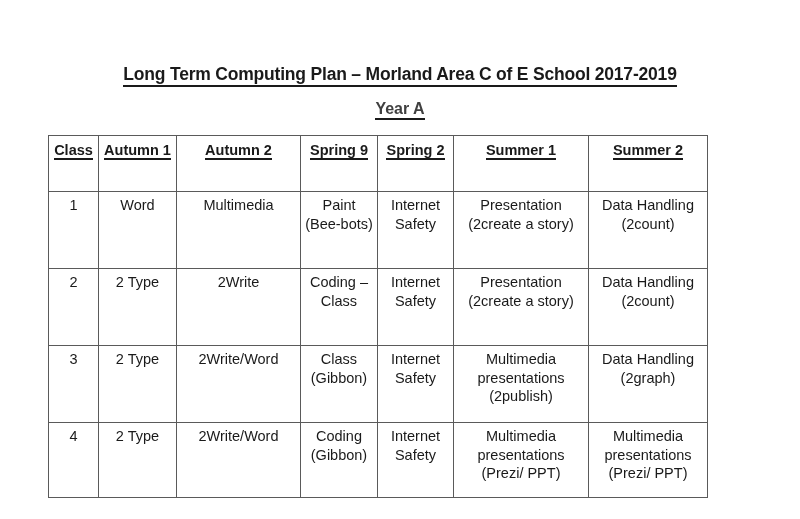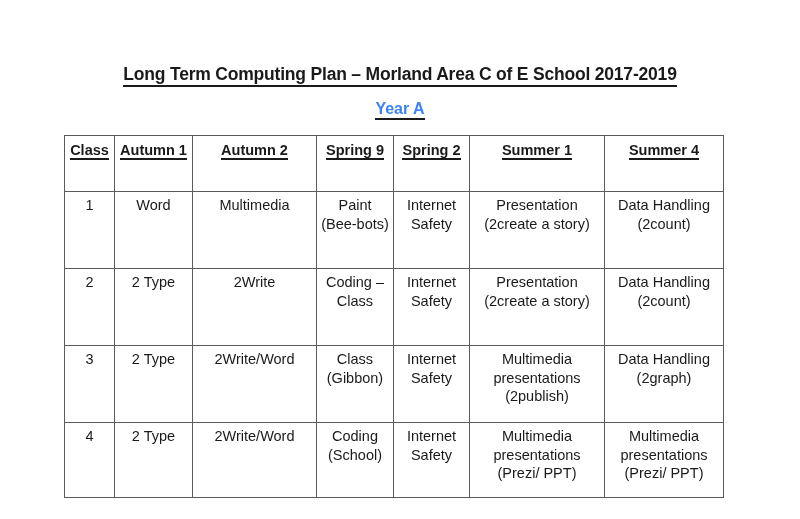--- a/index.html
+++ b/index.html
@@ -37,30 +37,30 @@
     padding-bottom: 1px;
   }
   .doc-subtitle {
     position: absolute;
     left: 0;
     top: 100px;
     width: 800px;
     text-align: center;
     font-size: 16px;
     font-weight: bold;
-    color: #3b82f6;
+    color: #404040;
   }
   .doc-subtitle span {
     border-bottom: 2px solid #1a1a1a;
     padding-bottom: 1px;
   }
 
   .plan-table {
     position: absolute;
-    left: 64px;
+    left: 48px;
     top: 135px;
     width: 659px;
     border-collapse: collapse;
     table-layout: fixed;
     border-radius: 6px;
   }
   .plan-table td, .plan-table th {
     border: 1px solid #5a5a5a;
     text-align: center;
     vertical-align: top;
@@ -119,21 +119,21 @@
         <col class="c-sum2">
     </colgroup>
     <thead>
       <tr>
         <th><span class="hl">Class</span></th>
         <th><span class="hl">Autumn 1</span></th>
         <th><span class="hl">Autumn 2</span></th>
         <th><span class="hl">Spring 9</span></th>
         <th><span class="hl">Spring 2</span></th>
         <th><span class="hl">Summer 1</span></th>
-        <th><span class="hl">Summer 4</span></th>
+        <th><span class="hl">Summer 2</span></th>
       </tr>
     </thead>
     <tbody>
       <tr>
         <td>1</td>
         <td>Word</td>
         <td>Multimedia</td>
         <td>Paint (Bee-bots)</td>
         <td>Internet Safety</td>
         <td>Presentation (2create a story)</td>
@@ -154,21 +154,21 @@
         <td>2Write/Word</td>
         <td>Class (Gibbon)</td>
         <td>Internet Safety</td>
         <td>Multimedia presentations (2publish)</td>
         <td>Data Handling (2graph)</td>
       </tr>
       <tr>
         <td>4</td>
         <td>2 Type</td>
         <td>2Write/Word</td>
-        <td>Coding (School)</td>
+        <td>Coding (Gibbon)</td>
         <td>Internet Safety</td>
         <td>Multimedia presentations (Prezi/ PPT)</td>
         <td>Multimedia presentations (Prezi/ PPT)</td>
       </tr>
     </tbody>
   </table>
 
 </div>
 
 </body></html>

